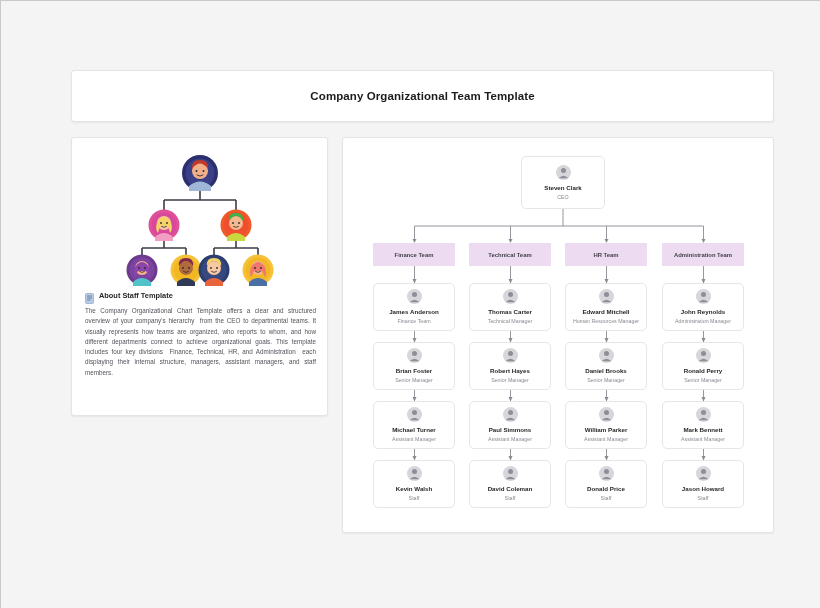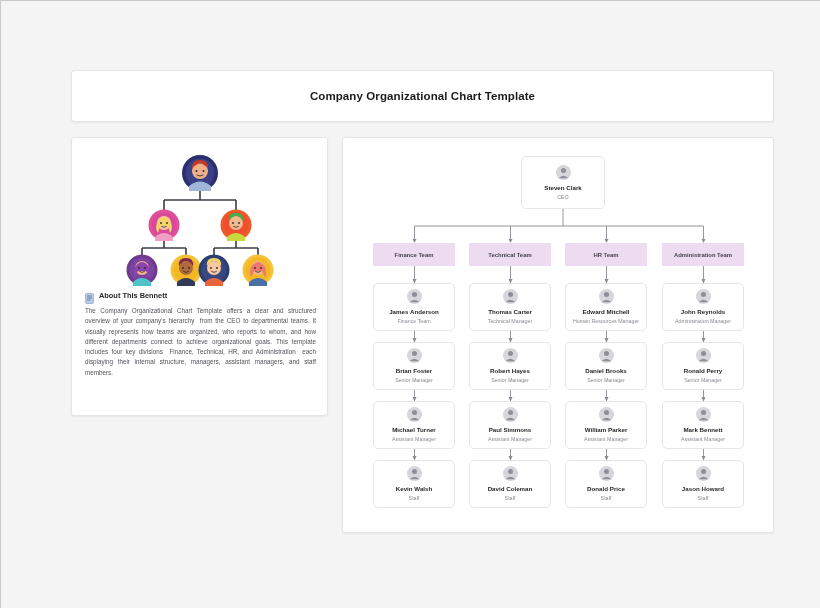--- a/index.html
+++ b/index.html
@@ -159,21 +159,21 @@
   .person-node {
     width: 82px; height: 48px;
   }
 </style>
 </head>
 <body>
 
 <div class="page-frame">
 
   <div class="header-panel">
-    <div class="header-title">Company Organizational Chart Template</div>
+    <div class="header-title">Company Organizational Team Template</div>
   </div>
 
   <div class="left-panel">
 
     <div class="illus">
       <svg width="257" height="140" viewBox="0 0 257 140" xmlns="http://www.w3.org/2000/svg">
 
         <g stroke="#3b3b46" stroke-width="1.6" fill="none">
           <path d="M128 42 L128 52"></path>
           <path d="M92 52 L164 52"></path>
@@ -270,21 +270,21 @@
 
     <div class="about-head">
       <span class="about-icon">
         <svg width="9" height="11" viewBox="0 0 9 11" xmlns="http://www.w3.org/2000/svg">
           <rect x="0.5" y="0.5" width="8" height="10" rx="1" fill="#b9cbe4" stroke="#8da6c8" stroke-width="0.7"></rect>
           <rect x="2" y="2.6" width="5" height="0.9" fill="#5b7aa5"></rect>
           <rect x="2" y="4.6" width="5" height="0.9" fill="#5b7aa5"></rect>
           <rect x="2" y="6.6" width="3.4" height="0.9" fill="#5b7aa5"></rect>
         </svg>
       </span>
-      <span class="about-title">About This Bennett</span>
+      <span class="about-title">About Staff Template</span>
     </div>
 
     <div class="about-body">The Company Organizational Chart Template offers a clear and structured overview of your company's hierarchy  from the CEO to departmental teams. It visually represents how teams are organized, who reports to whom, and how different departments connect to achieve organizational goals. This template includes four key divisions  Finance, Technical, HR, and Administration  each displaying their internal structure, managers, assistant managers, and staff members.</div>
   </div>
 
   <div class="right-panel">
     <div class="chart-area">
 
       <svg class="connectors" viewBox="0 0 432 396" xmlns="http://www.w3.org/2000/svg">
         <g stroke="#8b8b93" stroke-width="0.9" fill="none">

